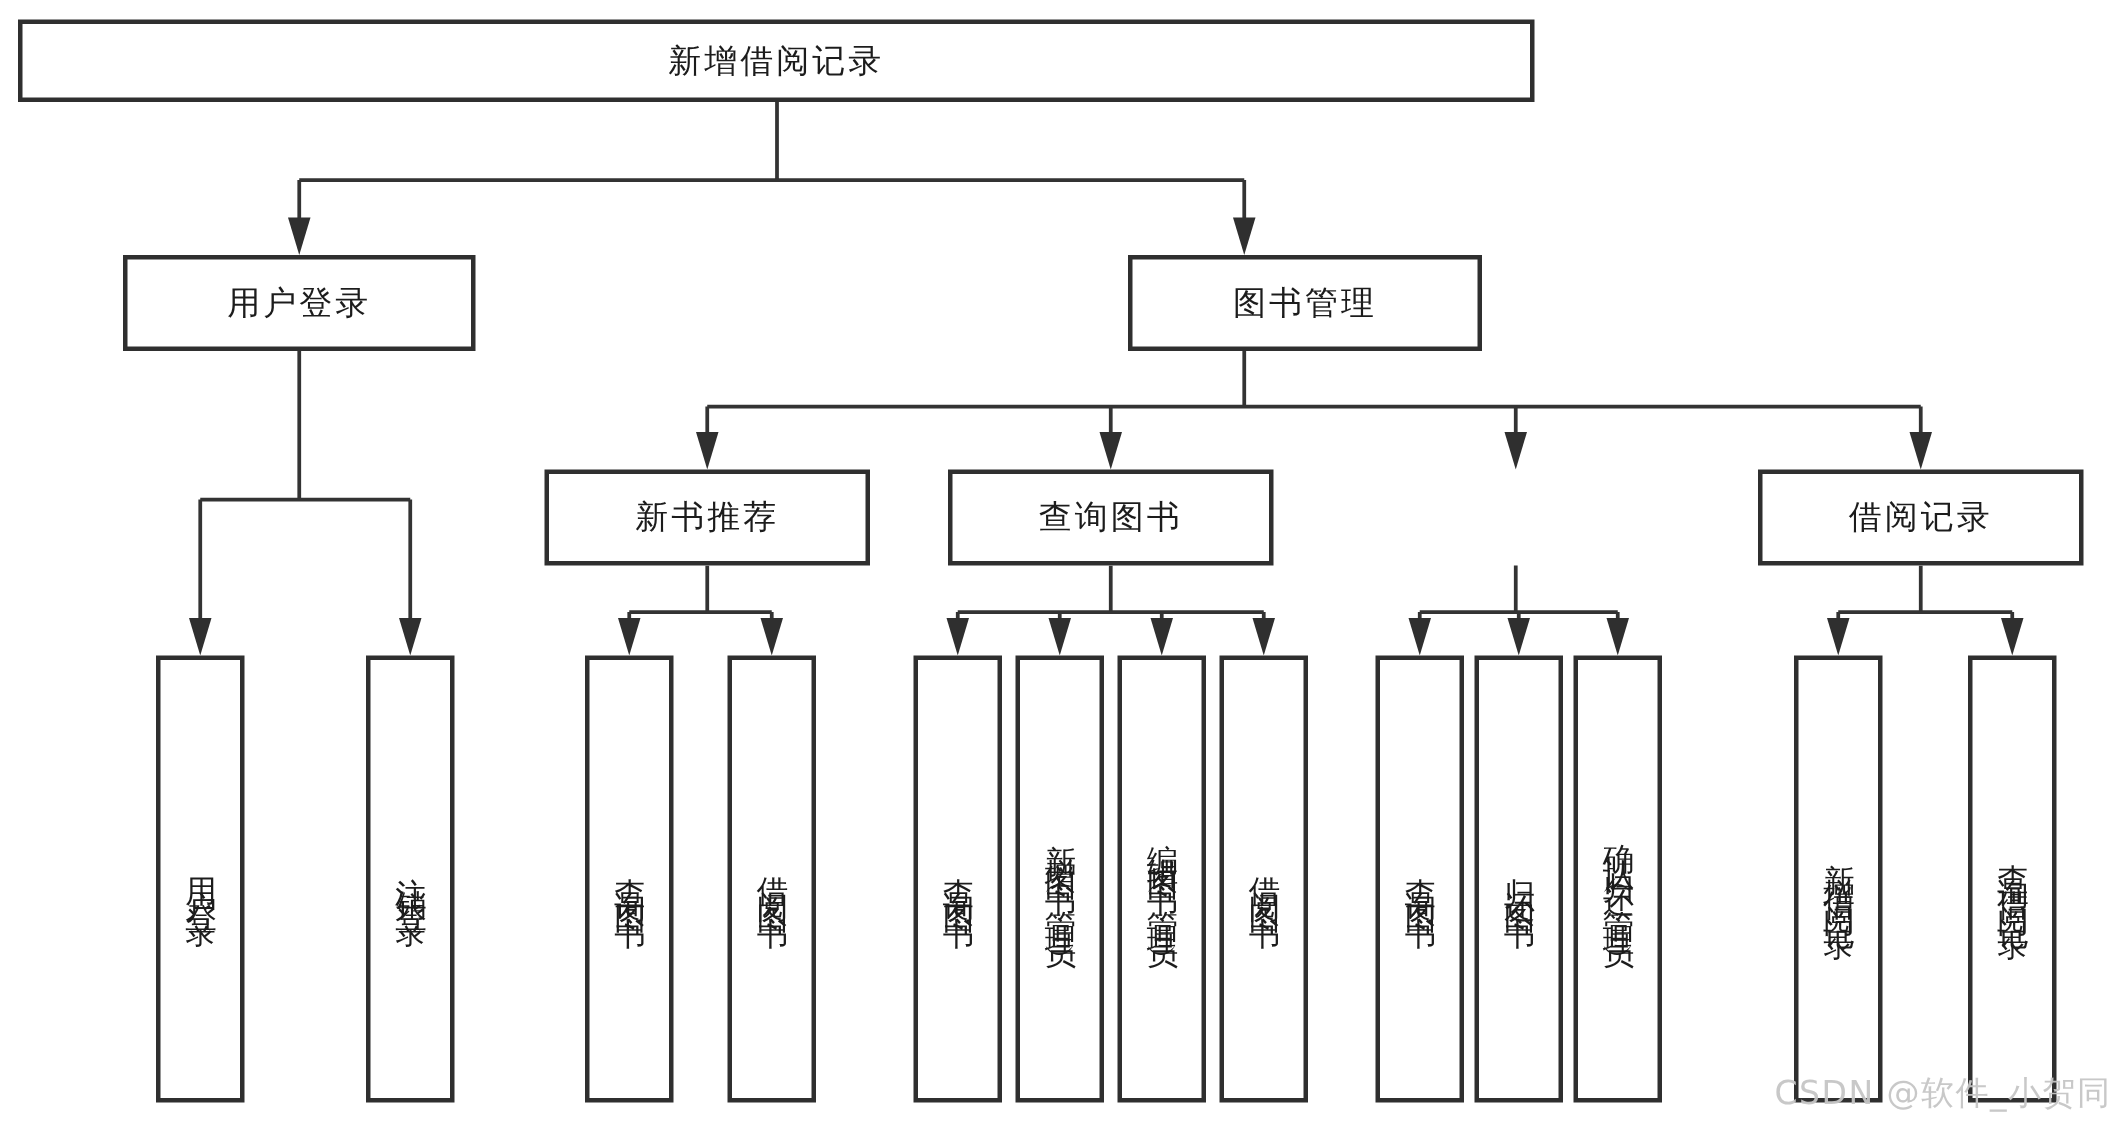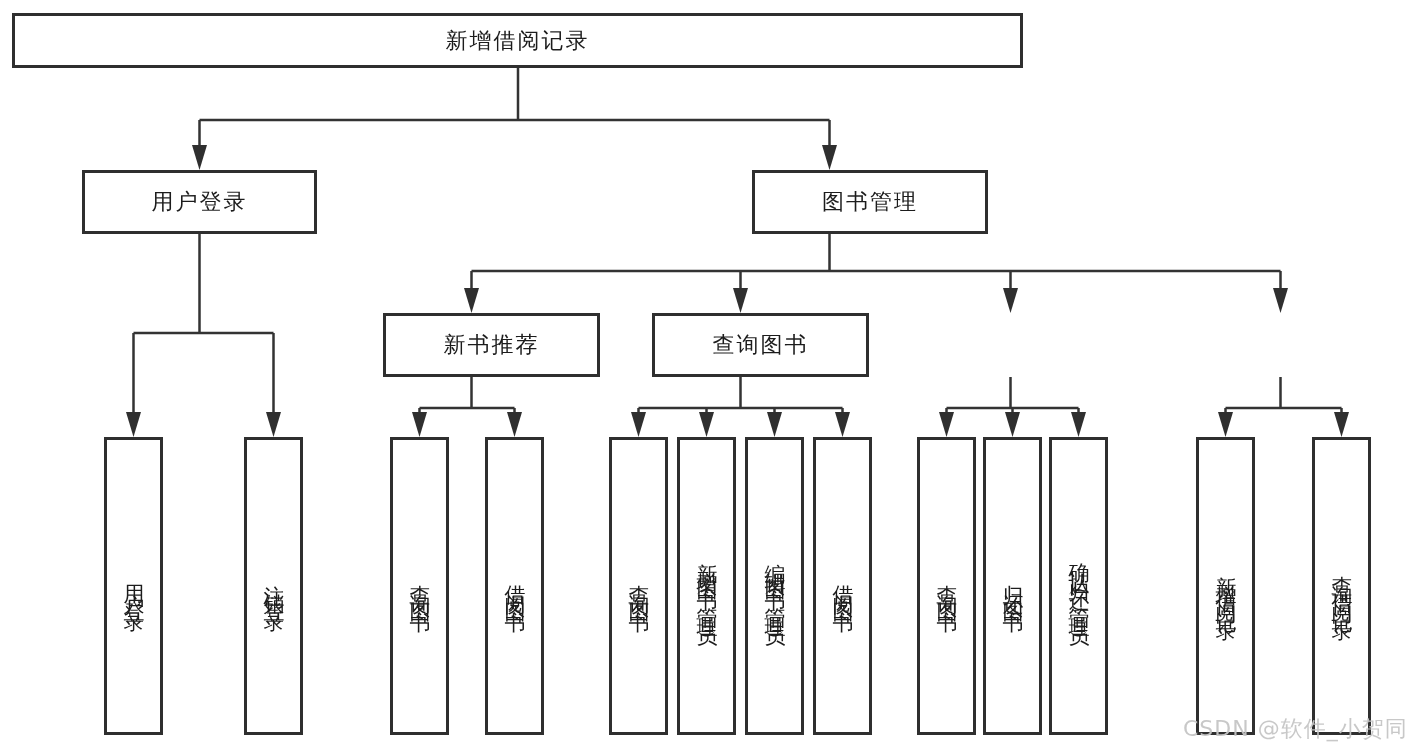--- a/index.html
+++ b/index.html
@@ -24,21 +24,21 @@
     align-items: center;
     justify-content: center;
     color: #1c1c1c;
   }
   .h-node { font-size: 22px; letter-spacing: 2px; white-space: nowrap; }
 
   .root { left: 12px;  top: 13px;  width: 1011px; height: 55px; }
   .l2-0 { left: 82px;  top: 170px; width: 235px;  height: 64px; }
   .l2-1 { left: 752px; top: 170px; width: 236px;  height: 64px; }
 
-  .l3   { top: 313px; height: 64px; width: 217px; margin-left: 20px; }
+  .l3   { top: 313px; height: 64px; width: 217px; }
   .l3-0 { left: 363px; }
   .l3-1 { left: 632px; }
   .l3-2 { left: 902px; }
   .l3-3 { left: 1172px; }
 
   .leaf { top: 437px; height: 298px; width: 59px; }
   .leaf .v {
     writing-mode: vertical-rl;
     text-orientation: mixed;
     font-size: 21px;
@@ -106,20 +106,21 @@
     </g>
   </svg>
 
   <div class="node h-node root">新增借阅记录</div>
 
   <div class="node h-node l2-0">用户登录</div>
   <div class="node h-node l2-1">图书管理</div>
 
   <div class="node h-node l3 l3-0">新书推荐</div>
   <div class="node h-node l3 l3-1">查询图书</div>
+  <div class="node h-node l3 l3-3">借阅记录</div>
 
   <div class="node leaf lf-0">
     <span class="v">用户登录</span>
   </div>
   <div class="node leaf lf-1">
     <span class="v">注销登录</span>
   </div>
 
   <div class="node leaf lf-2">
     <span class="v">查询图书</span>

